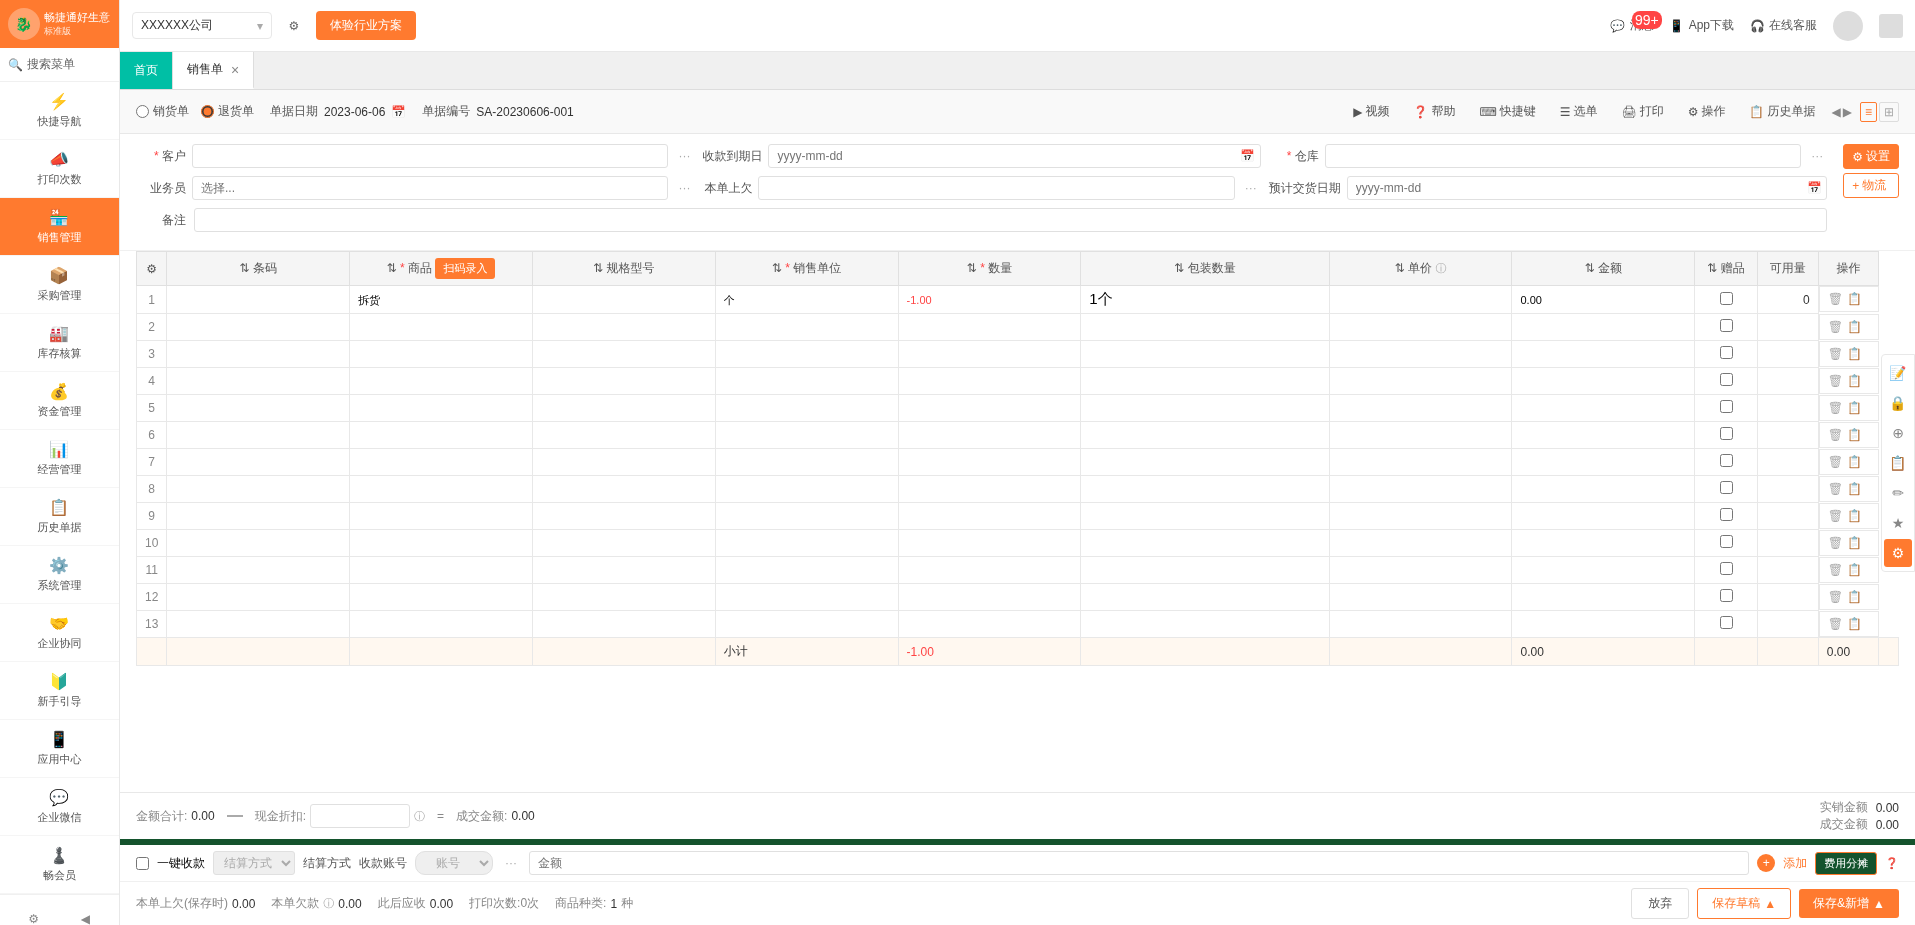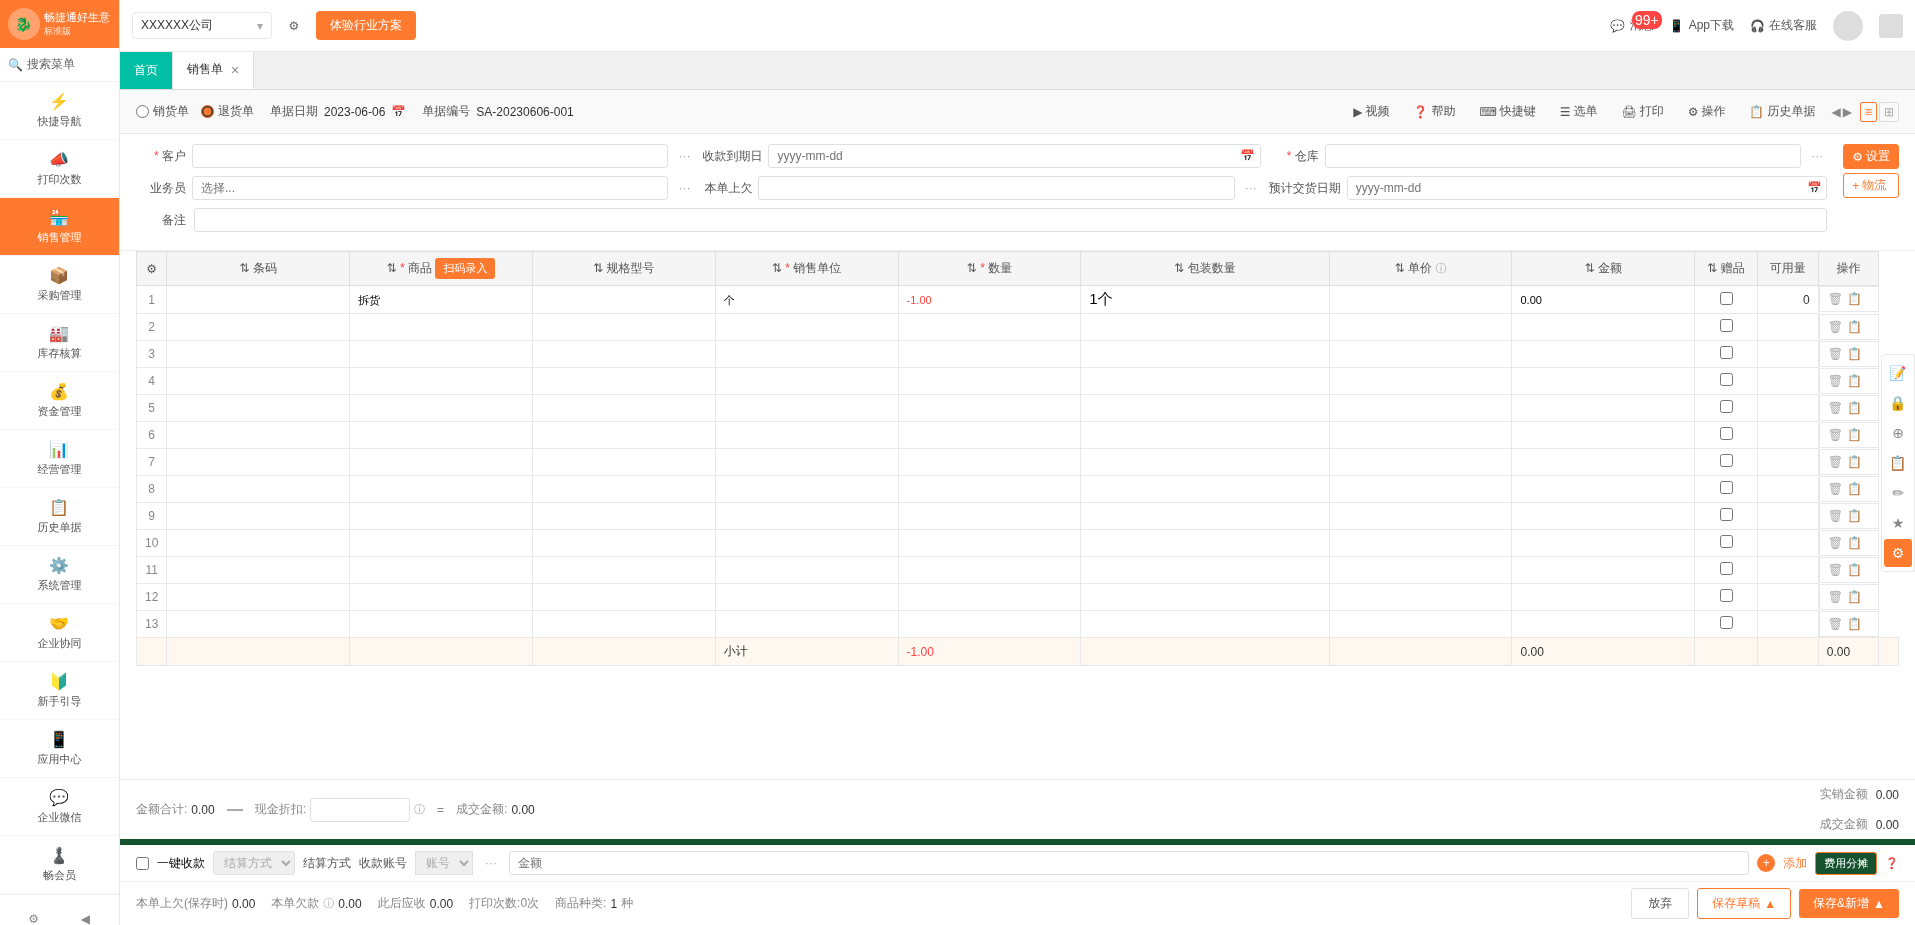--- a/index.html
+++ b/index.html
@@ -1033,41 +1033,41 @@
         <div class="summary-item">
           <span class="summary-label">现金折扣:</span>
           <input class="form-input" type="text" style="width: 80px;" value="">
           <span class="info-icon">ⓘ</span>
         </div>
         <span class="summary-eq">=</span>
         <div class="summary-deal">
           <span class="summary-label">成交金额:</span>
           <span class="summary-value">0.00</span>
         </div>
-        <div style="margin-left:auto;display:flex;flex-direction:column;gap:13px;">
+        <div style="margin-left:auto;display:flex;flex-direction:column;gap:0;">
           <div style="display:flex;align-items:center;gap:8px;">
             <span style="color:#888;">实销金额</span>
             <span style="color:#333;font-weight:500;">0.00</span>
           </div>
           <div style="display:flex;align-items:center;gap:8px;">
             <span style="color:#888;">成交金额</span>
             <span style="color:#333;font-weight:500;">0.00</span>
           </div>
         </div>
       </div>
 
       <div class="payment-row">
         <input type="checkbox" style="">
         <span>一键收款</span>
         <select style="border:1px solid #e0e0e0;padding:3px 6px;border-radius:3px;color:#aaa;">
           <option>结算方式</option>
         </select>
         <span style="color:#555;">结算方式</span>
         <span style="color:#555;">收款账号</span>
-        <select style="border:1px solid #e0e0e0;padding:3px 6px;border-radius:0;color:#aaa;">
+        <select style="border:1px solid #e0e0e0;padding:3px 16px;border-radius:10px;color:#aaa;">
           <option>账号</option>
         </select>
         <span class="dots-btn">···</span>
         <input class="form-input" type="text" style="width: 80px;" placeholder="金额">
         <div class="add-btn">+</div>
         <span style="color:#ff7a2f;">添加</span>
         <button class="expense-btn active">费用分摊</button>
         <span class="info-icon">❓</span>
       </div>
 

